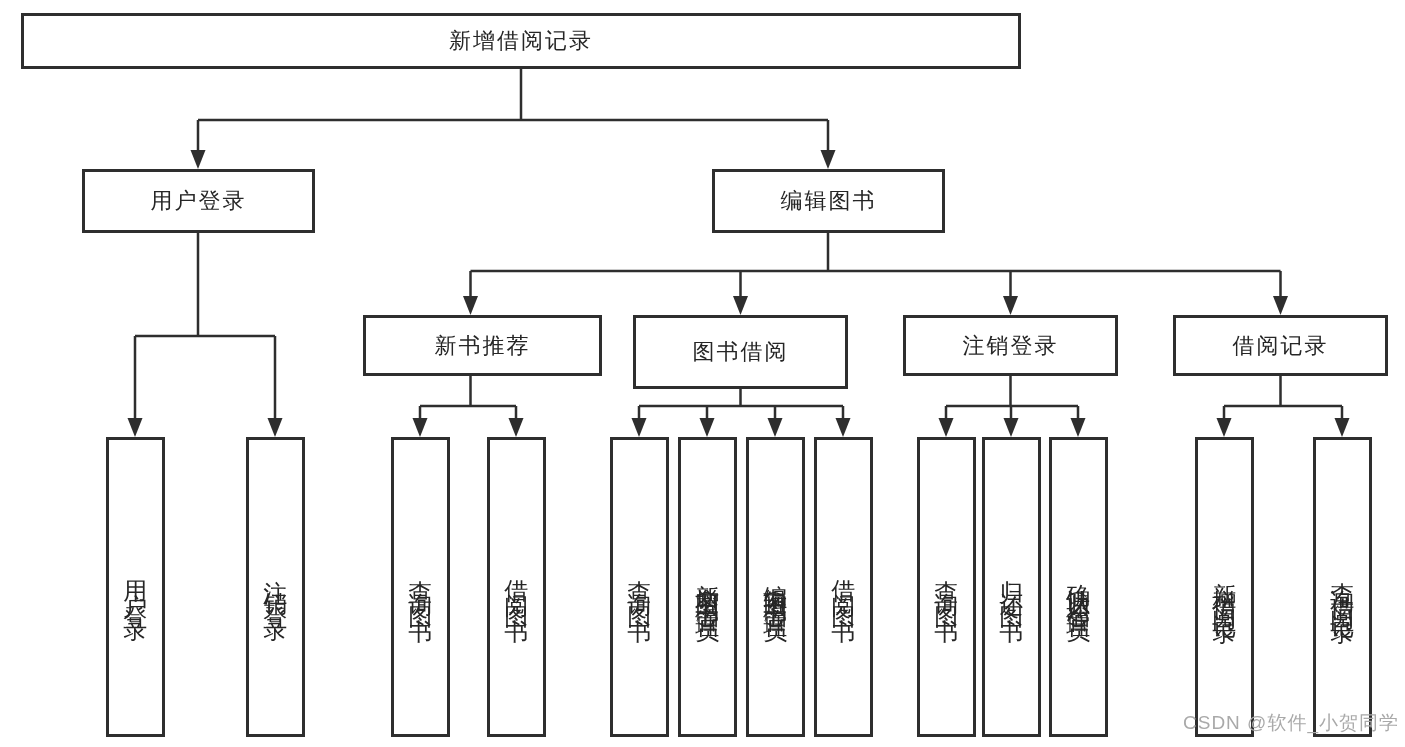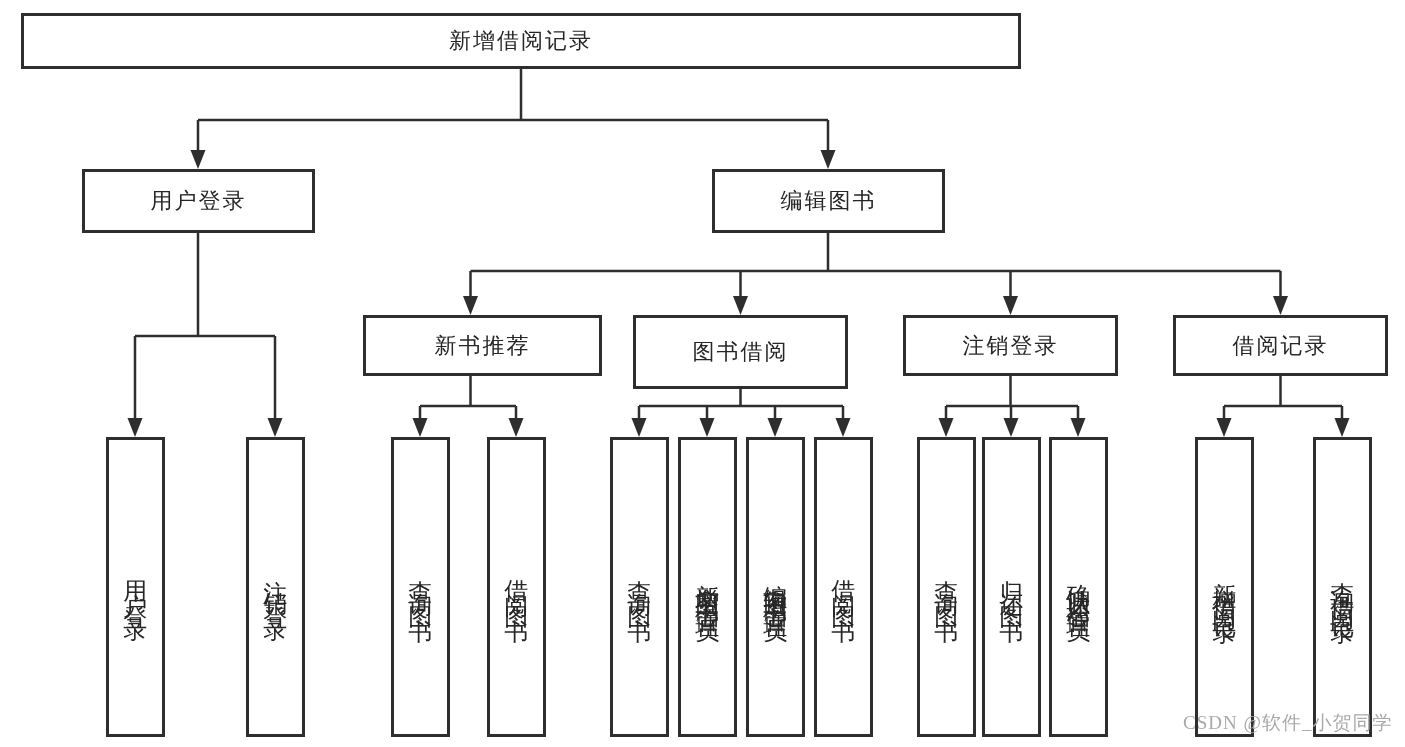--- a/index.html
+++ b/index.html
@@ -13,21 +13,21 @@
   .hbox{font-size:22px;letter-spacing:2px;white-space:nowrap;}
   .vbox span{
     writing-mode:vertical-rl;text-orientation:mixed;
     font-size:24px;line-height:1.15;white-space:nowrap;
   }
   .ls4 span{letter-spacing:13px;}
   .ls6 span{letter-spacing:8px;}
   .ls9 span{letter-spacing:5px;}
   .watermark{
     position:absolute;left:1183px;top:710px;font-size:19px;color:#a9a9a9;
-    letter-spacing:1px;white-space:nowrap;z-index:5;font-family:Liberation Serif, serif;
+    letter-spacing:1px;white-space:nowrap;z-index:5;
   }
 </style>
 </head>
 <body>
 
 <div id="canvas">
 
   <svg id="wires" viewBox="0 0 1405 747" xmlns="http://www.w3.org/2000/svg">
     <g stroke="#2e2e2e" stroke-width="2.5" fill="none">
       <path d="M521 69 V120 M198 120 H828 M198 120 V153 M828 120 V153"></path>

